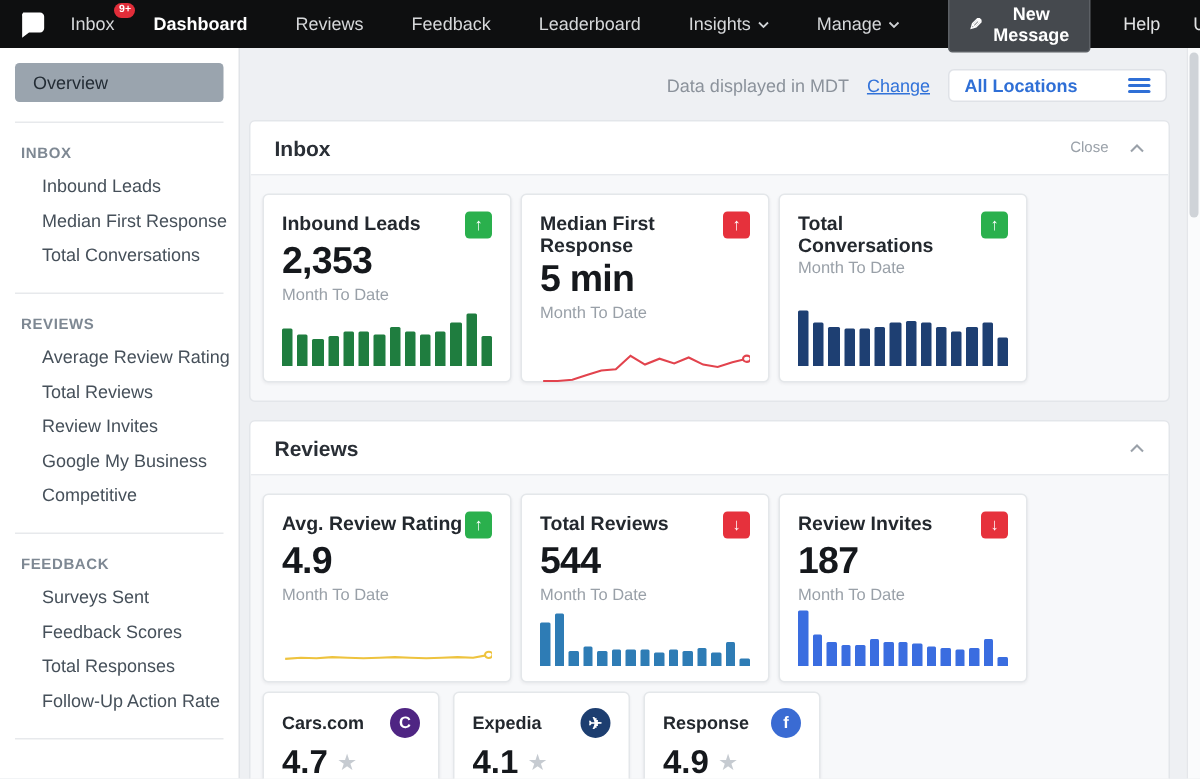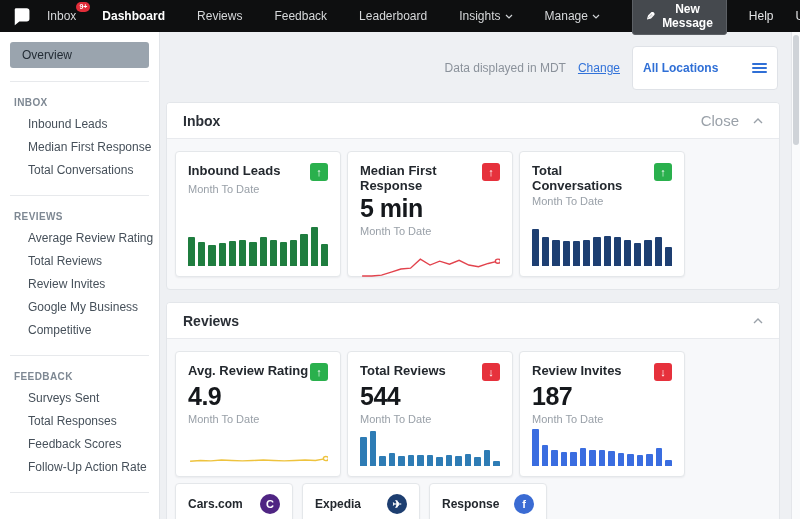--- a/index.html
+++ b/index.html
@@ -41,34 +41,34 @@
                 padding:2px 0 5px 14px; }
   .side-item { font-size:12px; color:#46505a; padding:4px 4px 4px 28px; line-height:15px;
                cursor:pointer; }
 
   
   .main { flex:1; padding:12px 20px 0 6px; position:relative; }
   .toolbar { display:flex; justify-content:flex-end; align-items:center; gap:12px;
              margin:2px 2px 12px 0; }
   .tz { font-size:12px; color:#8b929b; }
   .change-link { font-size:12px; color:#3172d9; text-decoration:underline; cursor:pointer; }
-  .location-select { width:146px; height:44px; background:#fff; border:1px solid #dfe2e7;
+  .location-select { width:146px; height:22px; background:#fff; border:1px solid #dfe2e7;
                      border-radius:4px; display:flex; align-items:center; justify-content:space-between;
                      padding:0 10px; cursor:pointer; }
   .location-label { color:#2f6fd6; font-weight:bold; font-size:12px; }
   .hamburger div { width:15px; height:2px; background:#2f6fd6; margin:2px 0; border-radius:1px; }
 
   
   .panel { background:#f7f8fa; border:1px solid #e3e6ea; border-radius:4px; margin-bottom:12px;
            overflow:hidden; }
   .panel-header { background:#fff; border-bottom:1px solid #e8eaee; height:36px; display:flex;
                   align-items:center; padding:0 16px; }
   .panel-title { font-size:14px; font-weight:bold; color:#2a2f36; }
   .panel-actions { margin-left:auto; display:flex; align-items:center; gap:14px; }
-  .close-link { font-size:15px; color:#9aa1a9; cursor:pointer; }
+  .close-link { font-size:10px; color:#9aa1a9; cursor:pointer; }
   .chev { cursor:pointer; display:flex; }
   .panel-body { padding:12px 8px; display:flex; gap:6px; }
   .panel-body.col { flex-direction:column; }
   .cards-row { display:flex; gap:6px; }
   .ratings-row { display:flex; gap:9px; }
 
   
   .card { background:#fff; border:1px solid #e4e7ea; border-radius:4px;
           box-shadow:0 1px 2px rgba(27,35,48,.06); }
   .metric-card { width:166px; height:126px; padding:11px 12px 10px; display:flex;
@@ -169,22 +169,22 @@
     <div class="side-title">REVIEWS</div>
     <div class="side-item">Average Review Rating</div>
     <div class="side-item">Total Reviews</div>
     <div class="side-item">Review Invites</div>
     <div class="side-item">Google My Business</div>
     <div class="side-item">Competitive</div>
     <div class="side-divider"></div>
 
     <div class="side-title">FEEDBACK</div>
     <div class="side-item">Surveys Sent</div>
+    <div class="side-item">Feedback Scores</div>
     <div class="side-item">Total Responses</div>
-    <div class="side-item">Feedback Scores</div>
     <div class="side-item">Follow-Up Action Rate</div>
     <div class="side-divider"></div>
 
   </div>
 
   <div class="main">
     <div class="toolbar">
       <span class="tz">Data displayed in MDT</span>
       <span class="change-link">Change</span>
       <div class="location-select">
@@ -208,20 +208,21 @@
               </svg>
           </span>
         </span>
       </div>
       <div class="panel-body">
         <div class="card metric-card">
           <div class="metric-top">
             <span class="metric-title">Inbound Leads</span>
             <span class="trend-badge" style="background: rgb(42, 176, 77);">↑</span>
           </div>
+          <div class="metric-value">2,353</div>
           <div class="metric-period">Month To Date</div>
           <div class="spark barchart">
               <div class="bar" style="height: 62%; background: rgb(31, 125, 63);"></div>
               <div class="bar" style="height: 52%; background: rgb(31, 125, 63);"></div>
               <div class="bar" style="height: 45%; background: rgb(31, 125, 63);"></div>
               <div class="bar" style="height: 50%; background: rgb(31, 125, 63);"></div>
               <div class="bar" style="height: 55%; background: rgb(31, 125, 63);"></div>
               <div class="bar" style="height: 56%; background: rgb(31, 125, 63);"></div>
               <div class="bar" style="height: 52%; background: rgb(31, 125, 63);"></div>
               <div class="bar" style="height: 64%; background: rgb(31, 125, 63);"></div>

